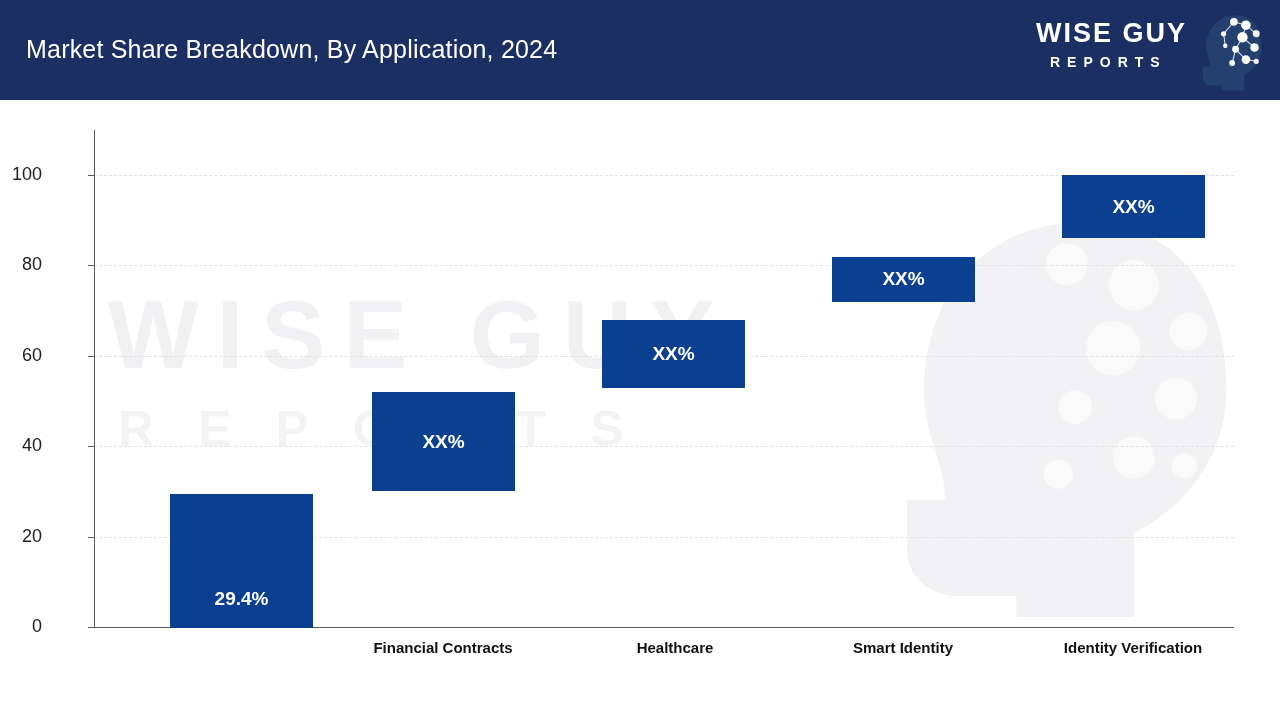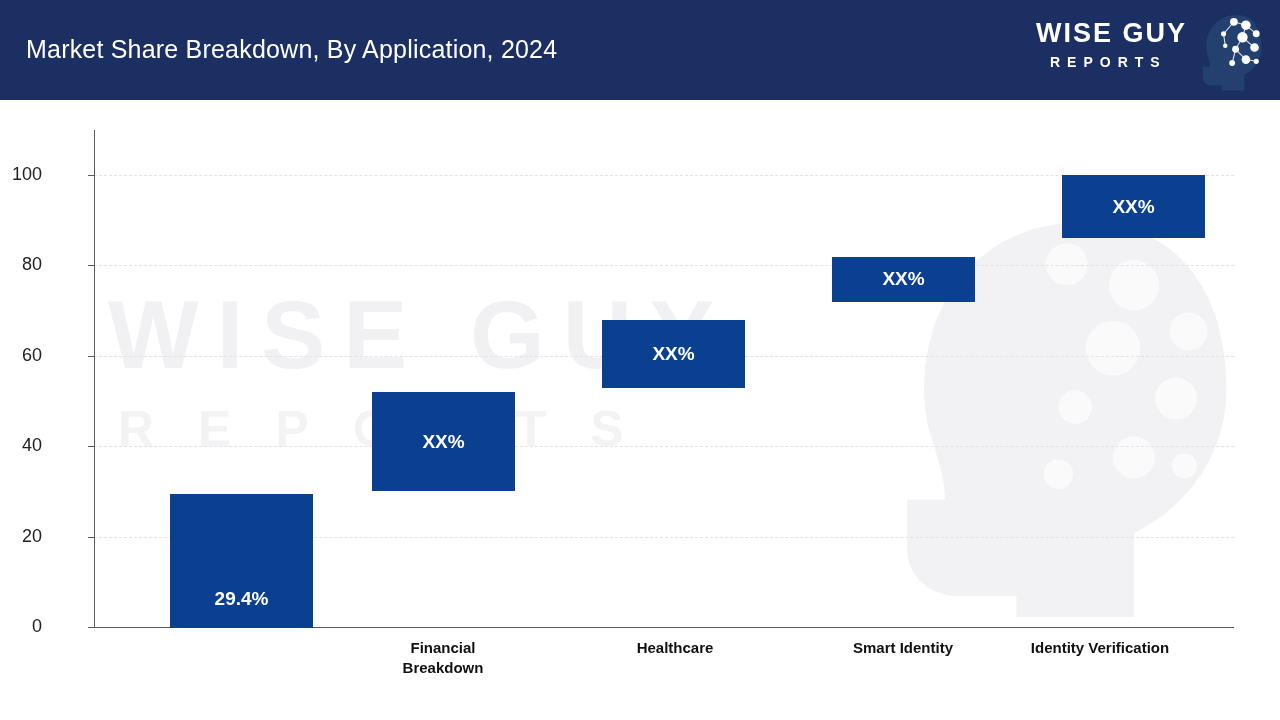--- a/index.html
+++ b/index.html
@@ -303,26 +303,26 @@
 
       <div class="bar" style="left:738px; width:143px; top:126.6px; height:45.2px;">
         <span class="bar-label">XX%</span>
       </div>
 
       <div class="bar" style="left:968px; width:143px; top:45px; height:63.3px;">
         <span class="bar-label">XX%</span>
       </div>
 
       <div class="cat-label" style="left:274px; width:150px;">
-        <div>Financial Breakdown</div>
+        <div>Financial Contracts</div>
       </div>
       <div class="cat-label" style="left:506px; width:150px;">
         <div>Healthcare</div>
       </div>
       <div class="cat-label" style="left:734px; width:150px;">
         <div>Smart Identity</div>
       </div>
-      <div class="cat-label" style="left:931px; width:150px;">
+      <div class="cat-label" style="left:964px; width:150px;">
         <div>Identity Verification</div>
       </div>
     </div>
   </div>
 </div>
 
 </body></html>

